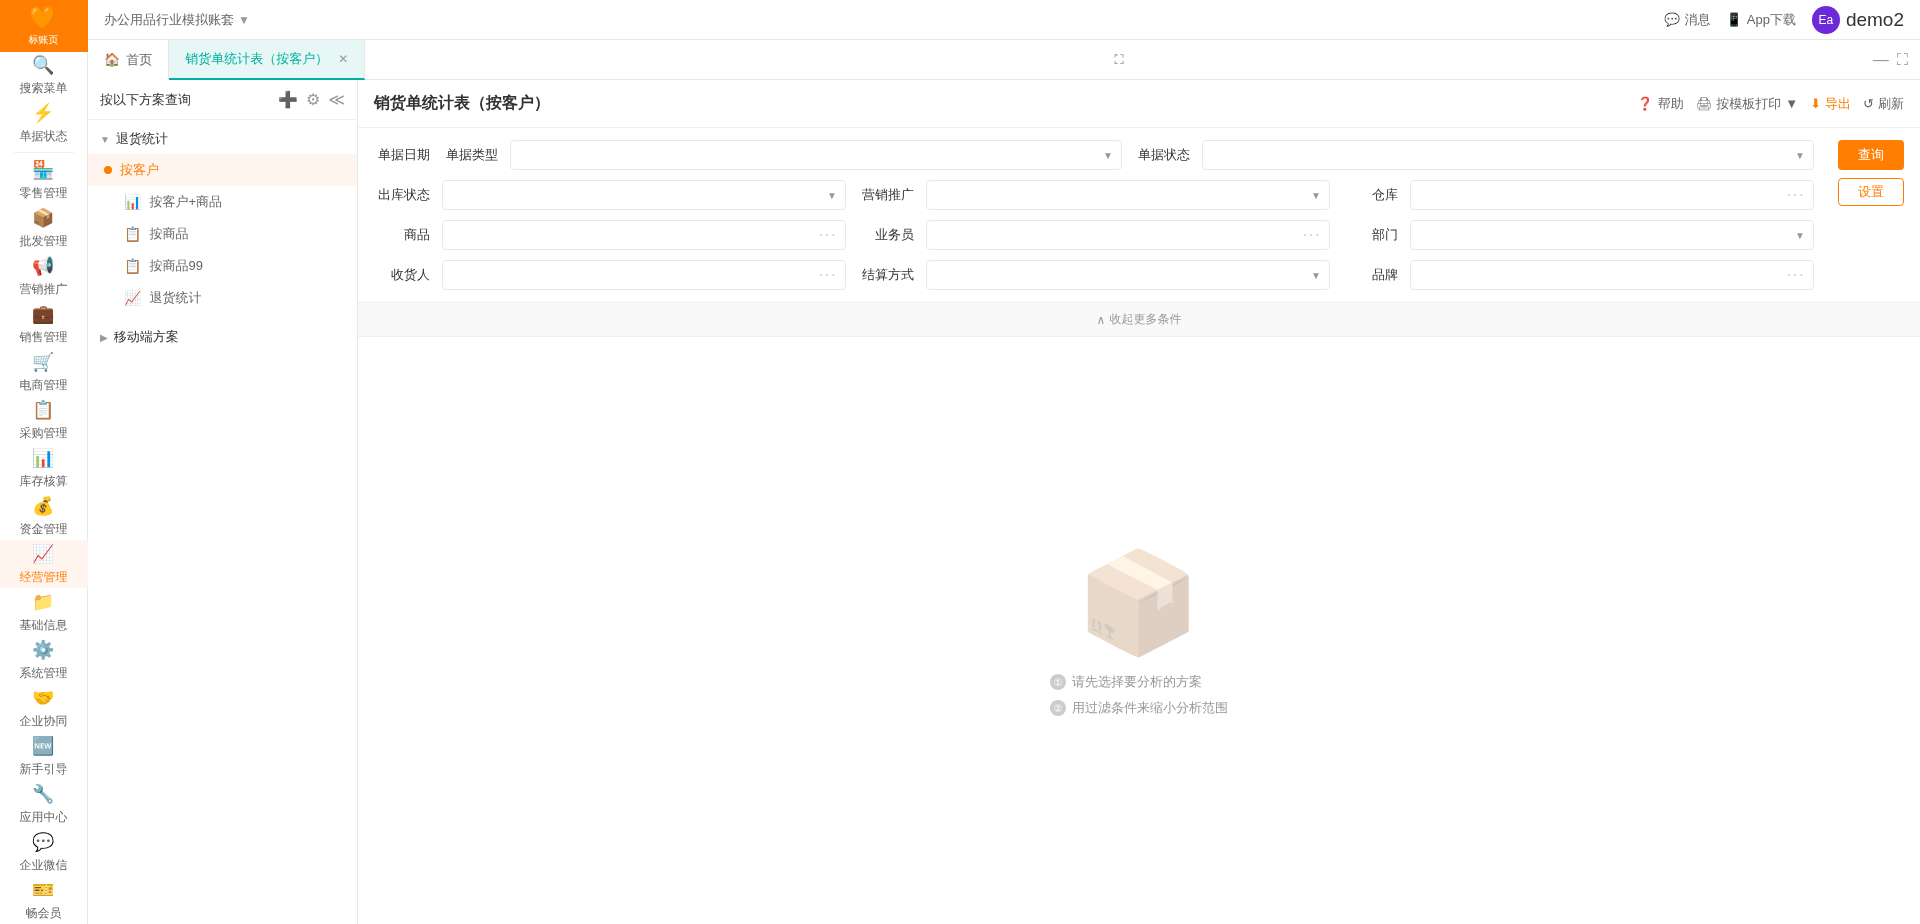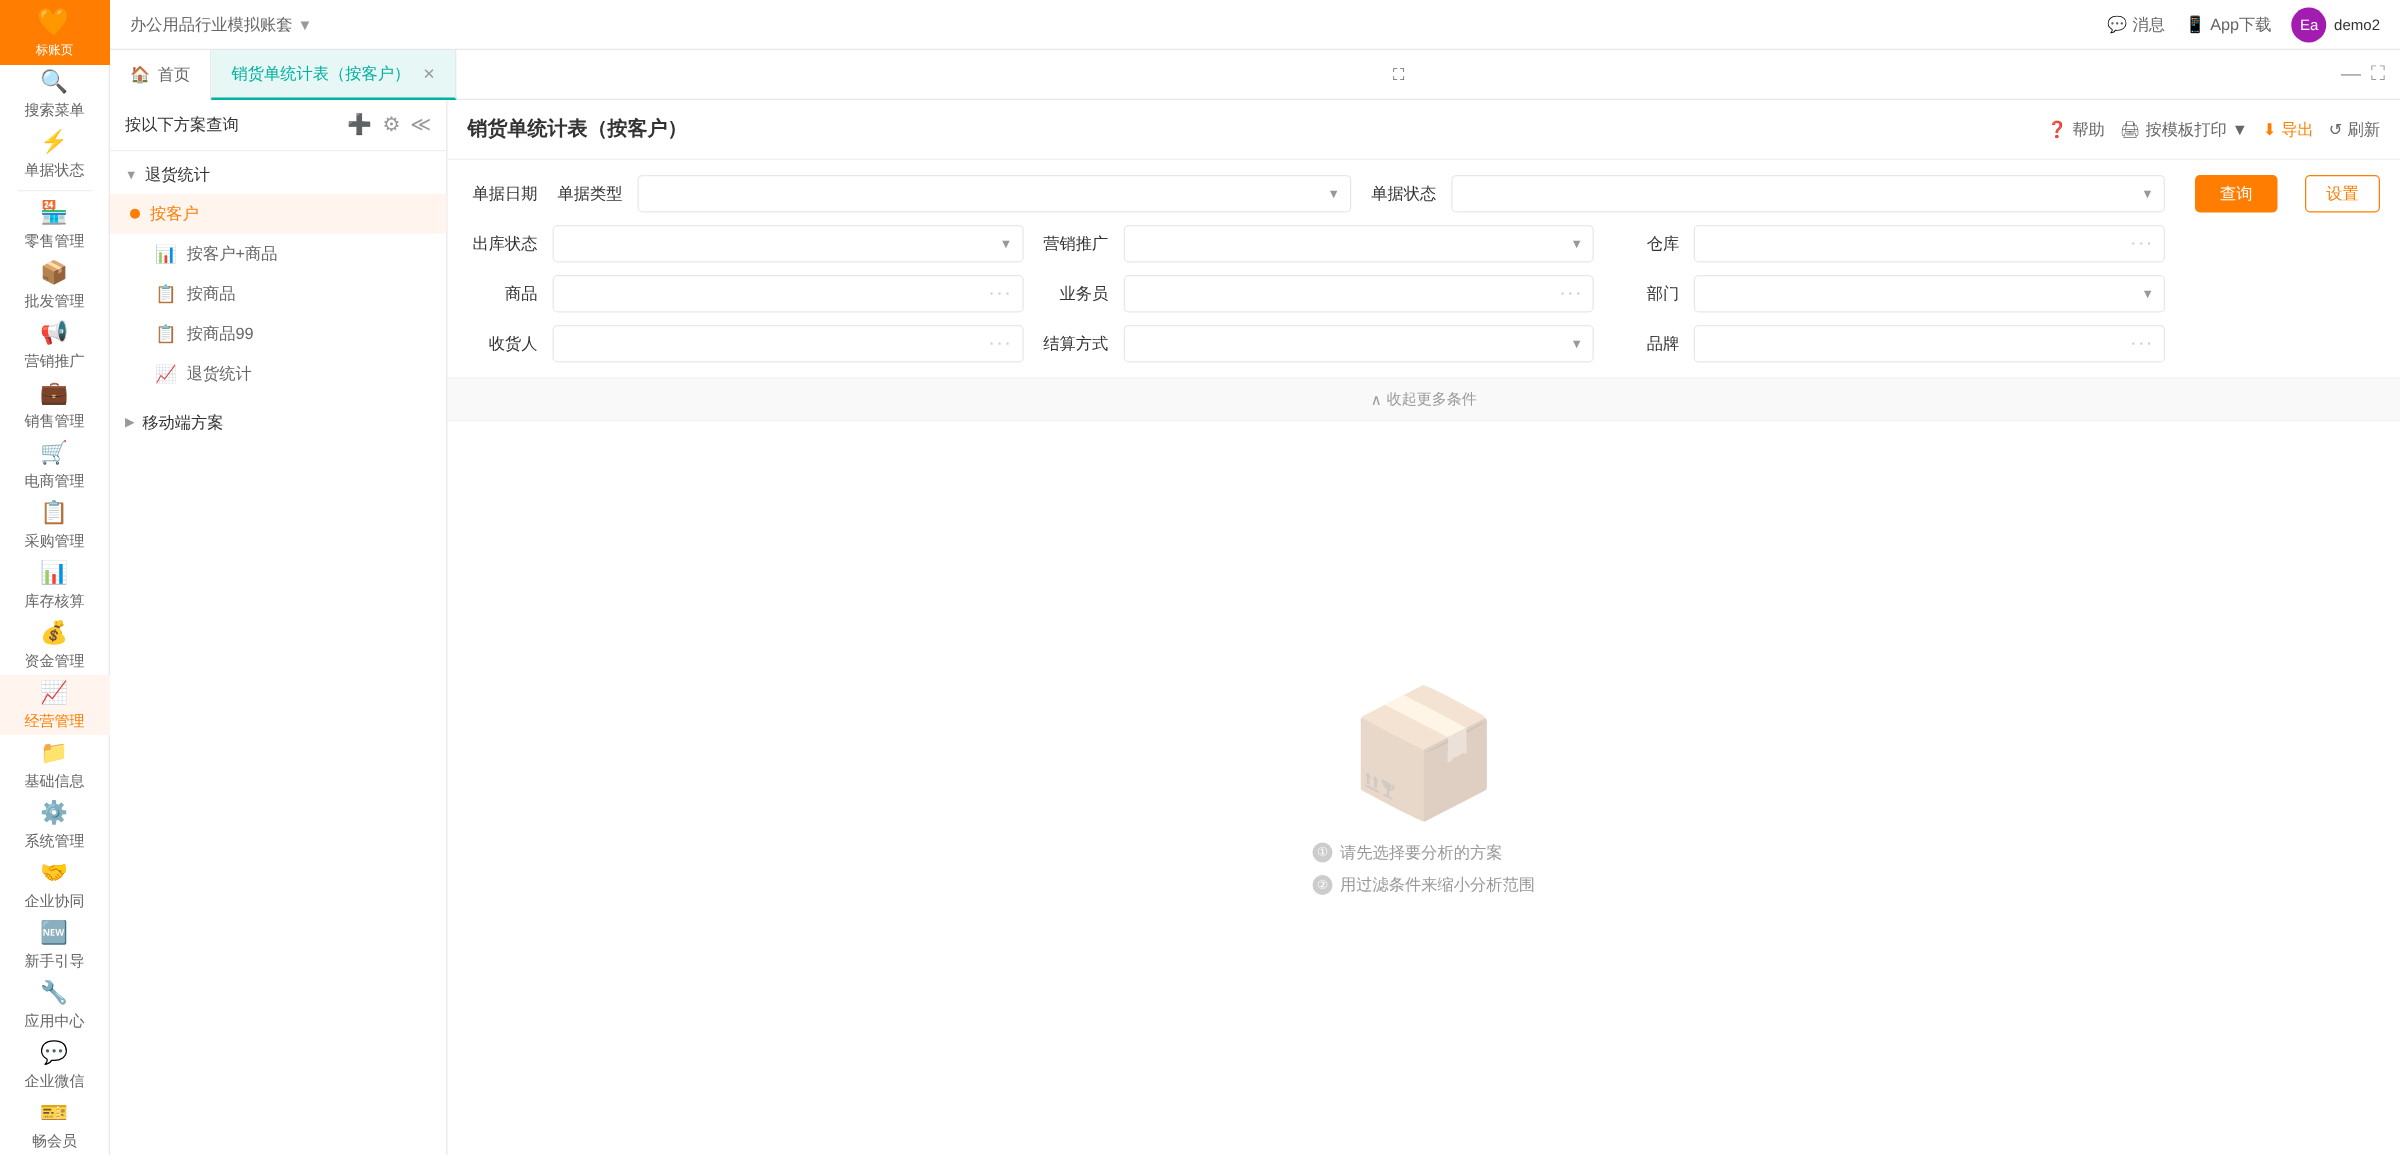--- a/index.html
+++ b/index.html
@@ -17,21 +17,21 @@
 
     
     .main { flex: 1; display: flex; flex-direction: column; height: 924px; overflow: hidden; }
 
     
     .top-header { height: 40px; background: #fff; display: flex; align-items: center; padding: 0 16px; border-bottom: 1px solid #e8e8e8; flex-shrink: 0; }
     .top-header-title { font-size: 13px; color: #666; display: flex; align-items: center; gap: 4px; }
     .top-header-arrow { font-size: 12px; color: #999; }
     .top-header-right { margin-left: auto; display: flex; align-items: center; gap: 16px; }
     .top-header-btn { display: flex; align-items: center; gap: 4px; color: #666; font-size: 13px; cursor: pointer; }
-    .user-avatar { width: 28px; height: 28px; border-radius: 50%; background: #a21caf; display: flex; align-items: center; justify-content: center; color: #fff; font-size: 12px; cursor: pointer; }
+    .user-avatar { width: 28px; height: 28px; border-radius: 50%; background: #6d28d9; display: flex; align-items: center; justify-content: center; color: #fff; font-size: 12px; cursor: pointer; }
 
     
     .tab-bar { height: 40px; background: #fff; display: flex; align-items: center; border-bottom: 1px solid #e8e8e8; flex-shrink: 0; }
     .tab { height: 40px; padding: 0 16px; display: flex; align-items: center; gap: 6px; font-size: 13px; cursor: pointer; border-right: 1px solid #e8e8e8; color: #666; }
     .tab.home { background: #fff; color: #666; }
     .tab.active { background: #e6f7f5; color: #00b0a0; border-bottom: 2px solid #00b0a0; }
     .tab-close { font-size: 12px; color: #999; cursor: pointer; margin-left: 4px; }
     .tab-expand { margin-left: auto; width: 40px; display: flex; align-items: center; justify-content: center; color: #666; cursor: pointer; }
 
     
@@ -68,21 +68,21 @@
     .filter-control { flex: 1; display: flex; align-items: center; gap: 8px; }
     .date-filter { display: flex; align-items: center; gap: 6px; }
     .date-btn { padding: 3px 8px; border-radius: 3px; font-size: 12px; cursor: pointer; color: #666; border: 1px solid transparent; }
     .date-btn.active { background: #ff7d00; color: #fff; border-color: #ff7d00; }
     .date-range { font-size: 12px; color: #999; margin-left: 8px; }
     .select-field { flex: 1; height: 30px; border: 1px solid #e8e8e8; border-radius: 4px; padding: 0 8px; display: flex; align-items: center; justify-content: space-between; cursor: pointer; background: #fff; font-size: 13px; color: #333; }
     .select-field-arrow { font-size: 10px; color: #999; }
     .select-field-dots { font-size: 16px; color: #ccc; letter-spacing: 1px; }
 
     
-    .action-btn-group { display: flex; flex-direction: row; gap: 22px; flex-shrink: 0; margin-left: 12px; }
+    .action-btn-group { display: flex; flex-direction: column; gap: 8px; flex-shrink: 0; margin-left: 12px; }
     .btn-query { background: #ff7d00; color: #fff; border: none; border-radius: 4px; padding: 6px 20px; font-size: 13px; cursor: pointer; }
     .btn-settings { background: #fff; color: #ff7d00; border: 1px solid #ff7d00; border-radius: 4px; padding: 4px 16px; font-size: 13px; cursor: pointer; }
 
     
     .collapse-bar { background: #f9f9f9; padding: 8px; display: flex; align-items: center; justify-content: center; border-bottom: 1px solid #f0f0f0; cursor: pointer; flex-shrink: 0; }
     .collapse-btn { display: flex; align-items: center; gap: 4px; font-size: 12px; color: #999; }
 
     
     .empty-state { flex: 1; display: flex; flex-direction: column; align-items: center; justify-content: center; gap: 12px; background: #fff; }
     .empty-tips { display: flex; flex-direction: column; gap: 8px; }
@@ -188,21 +188,21 @@
         <span>消息</span>
       </div>
       <div class="top-header-btn">
         <span>📱</span>
         <span>App下载</span>
       </div>
       <div style="display:flex;align-items:center;gap:6px;">
         <div class="user-avatar">
           <span>Ea</span>
         </div>
-        <span style="font-size:12px;color:#333;">demo2</span>
+        <span style="font-size:19px;color:#333;">demo2</span>
       </div>
     </div>
   </div>
 
   <div class="tab-bar">
     <div class="tab home">
       <span>🏠</span>
       <span>首页</span>
     </div>
     <div class="tab active">

